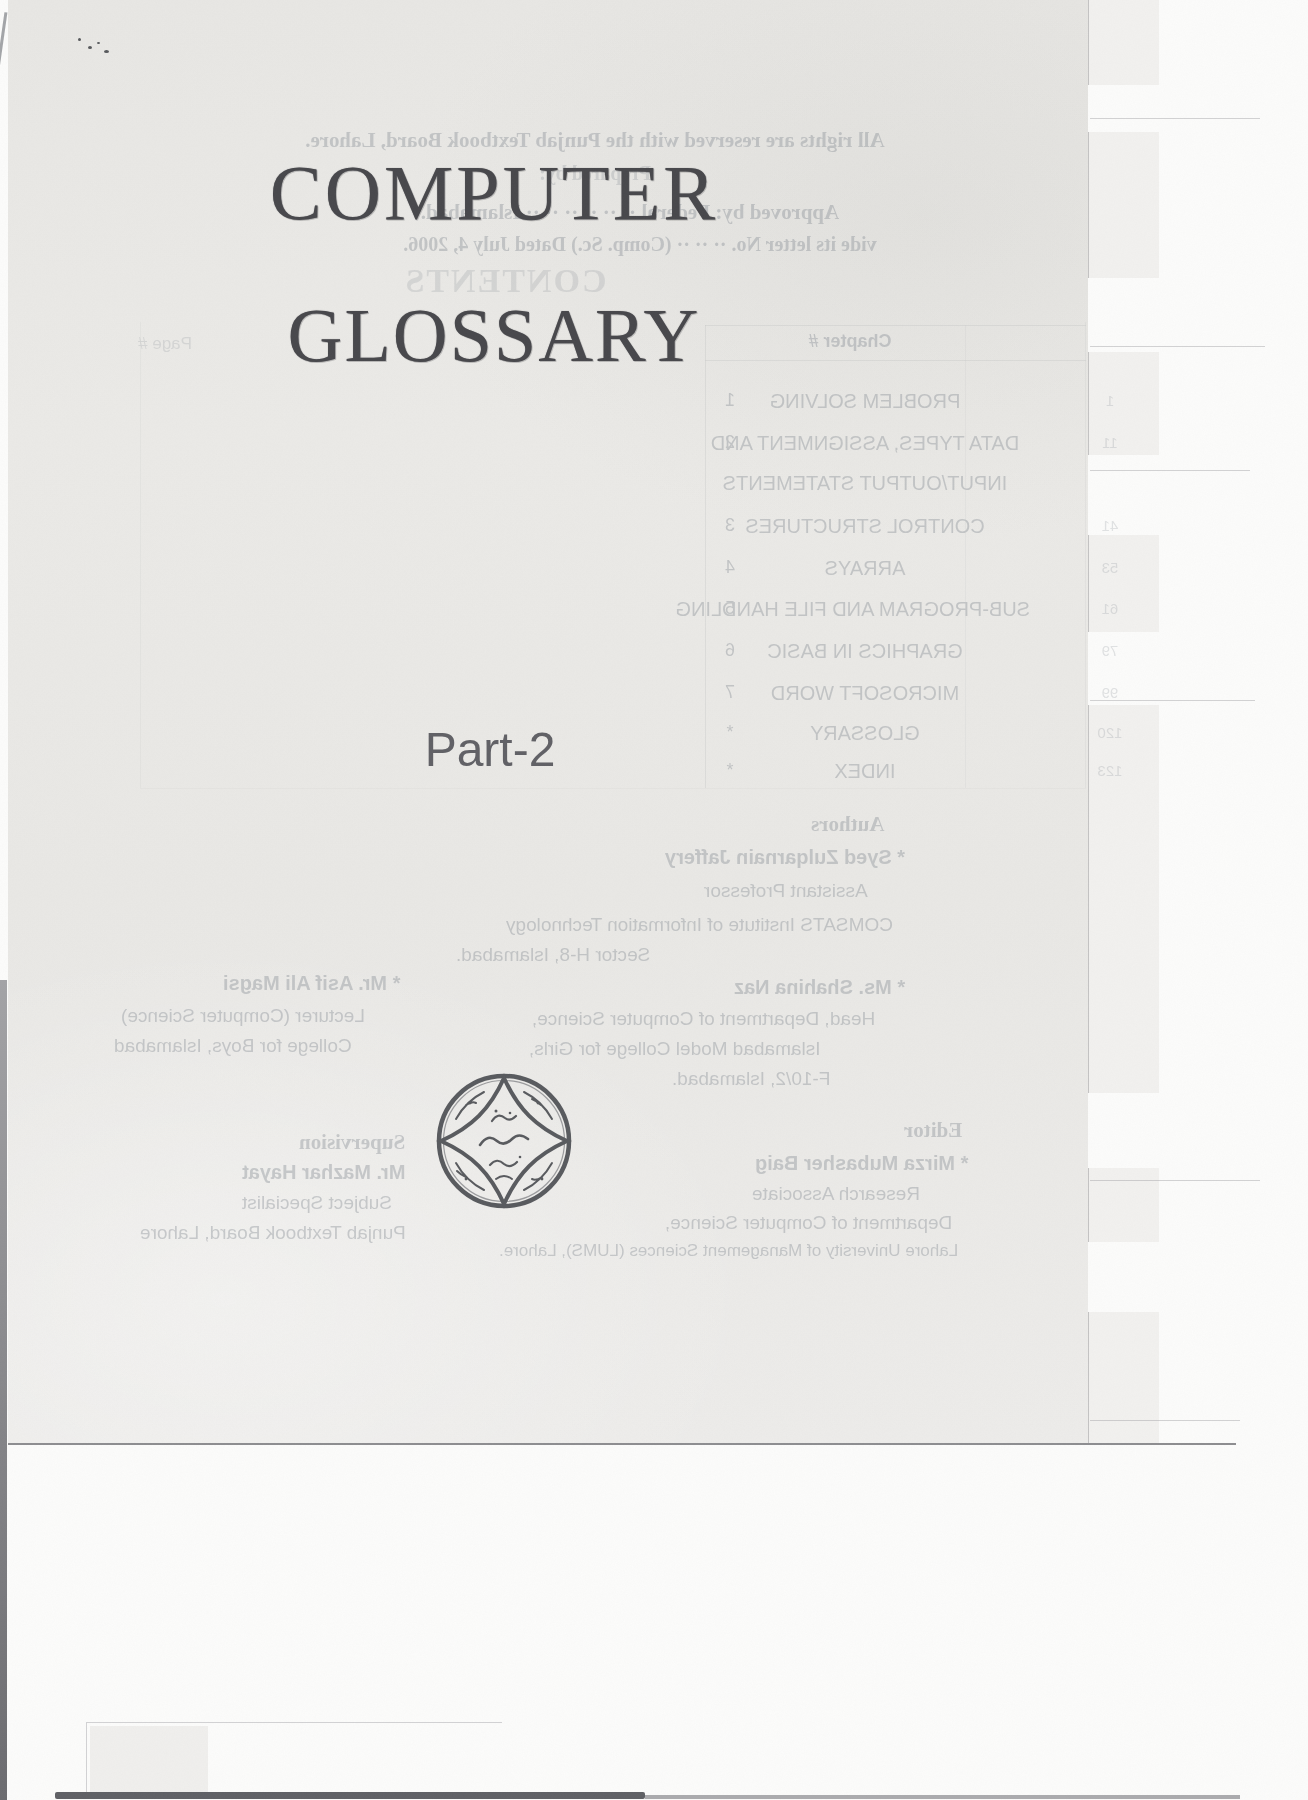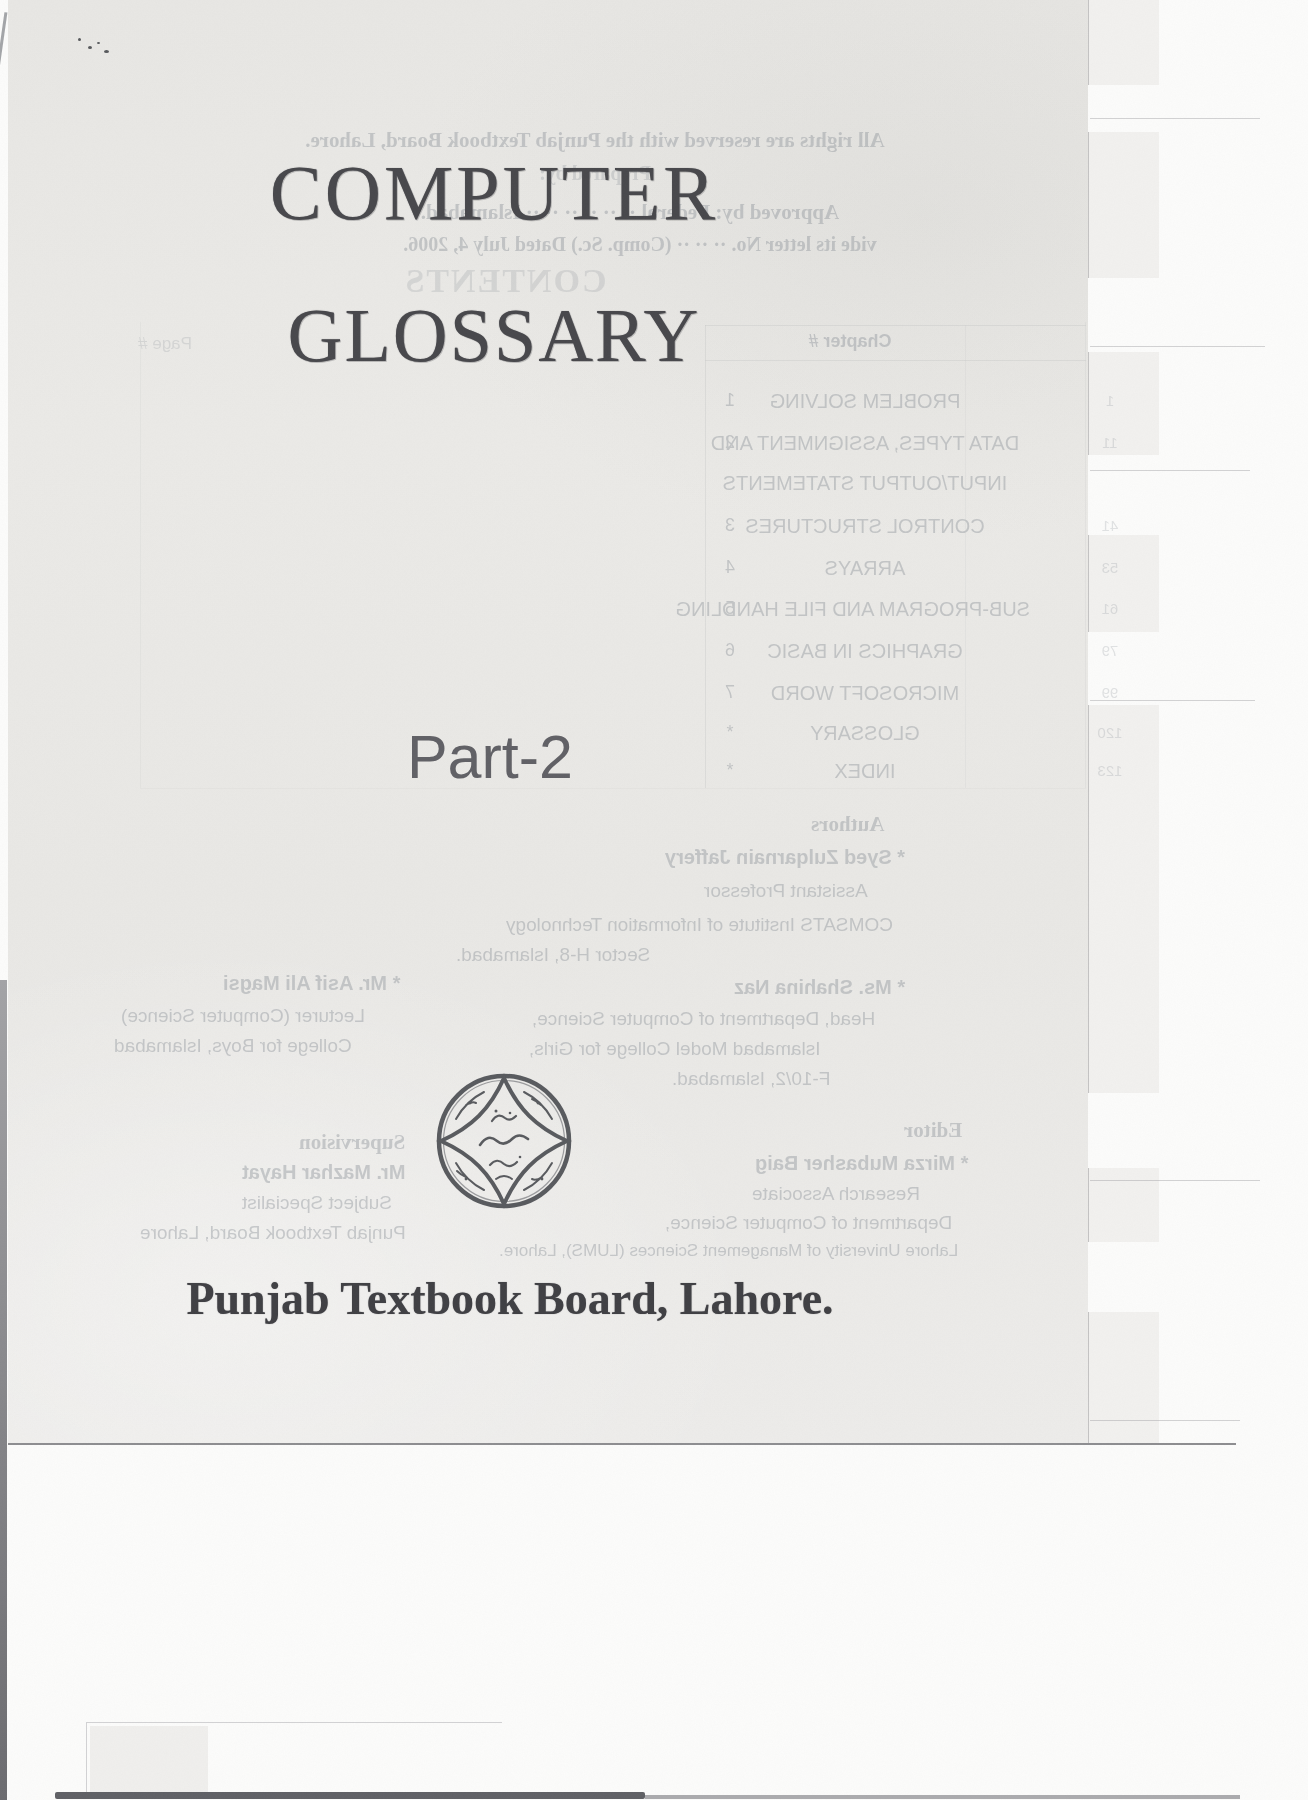--- a/index.html
+++ b/index.html
@@ -29,21 +29,21 @@
   .fg{position:absolute;white-space:nowrap;}
   .main-title{left:158px;width:672px;text-align:center;
       font-family:"Liberation Serif",serif;font-weight:normal;color:#47474b;
       text-shadow:0 0 1px rgba(55,55,60,.55), 1px 1px 0 rgba(70,70,75,.25);}
   .t1{top:148px;font-size:78px;letter-spacing:3px;}
   .t2{top:292px;font-size:76px;letter-spacing:2px;}
   .subgray{left:265px;width:450px;text-align:center;color:#606065;}
   .for-class{top:536px;font-size:48px;letter-spacing:1px;}
   .grade{top:586px;font-size:66px;font-weight:bold;color:#5b5b60;}
   .grade sup{font-size:30px;position:relative;top:-6px;}
-  .part{top:722px;font-size:61px;}
+  .part{top:722px;font-size:48px;}
   .publisher{left:100px;top:1272px;width:820px;text-align:center;
       font-family:"Liberation Serif",serif;font-weight:bold;font-size:46px;color:#3f3f43;
       text-shadow:0 0 1px rgba(50,50,55,.5);}
   .logo{position:absolute;left:430px;top:1067px;width:148px;height:148px;}
   
   .speck{position:absolute;border-radius:50%;background:#56585b;}
   .edge-line{position:absolute;left:8px;top:1443px;width:1228px;height:2px;background:#8d8d90;}
   .corner-mark{position:absolute;left:-1px;top:12px;width:3px;height:78px;background:#7e8084;
       transform:rotate(8deg);opacity:.7;}
   .left-sliver{position:absolute;left:0;top:980px;width:7px;height:820px;
@@ -176,21 +176,20 @@
       <path d="M94,25 q18,9 28,27 M102,32 q5,2 9,6" stroke-width="2"></path>
       <path d="M122,96 q-10,18 -28,27 M112,110 q-6,4 -10,2" stroke-width="2"></path>
       <path d="M54,123 q-18,-9 -28,-27 M36,110 q-5,-2 -9,-6" stroke-width="2"></path>
       <circle cx="40" cy="36" r="1.4" fill="#585a5e" stroke="none"></circle>
       <circle cx="108" cy="36" r="1.4" fill="#585a5e" stroke="none"></circle>
       <circle cx="112" cy="112" r="1.4" fill="#585a5e" stroke="none"></circle>
       <circle cx="36" cy="112" r="1.4" fill="#585a5e" stroke="none"></circle>
     </g>
   </svg>
 
-  <div class="fg publisher">Punjab Textbook Board, Lahore.</div>
 
   <div class="speck" style="left:78px;top:38px;width:3px;height:3px"></div>
   <div class="speck" style="left:88px;top:46px;width:4px;height:3px"></div>
   <div class="speck" style="left:97px;top:42px;width:3px;height:2px"></div>
   <div class="speck" style="left:104px;top:50px;width:5px;height:3px"></div>
   <div class="corner-mark"></div>
   <div class="edge-line"></div>
   <div class="left-sliver"></div>
   <div class="bl-box"></div>
   <div class="bl-fill"></div>

